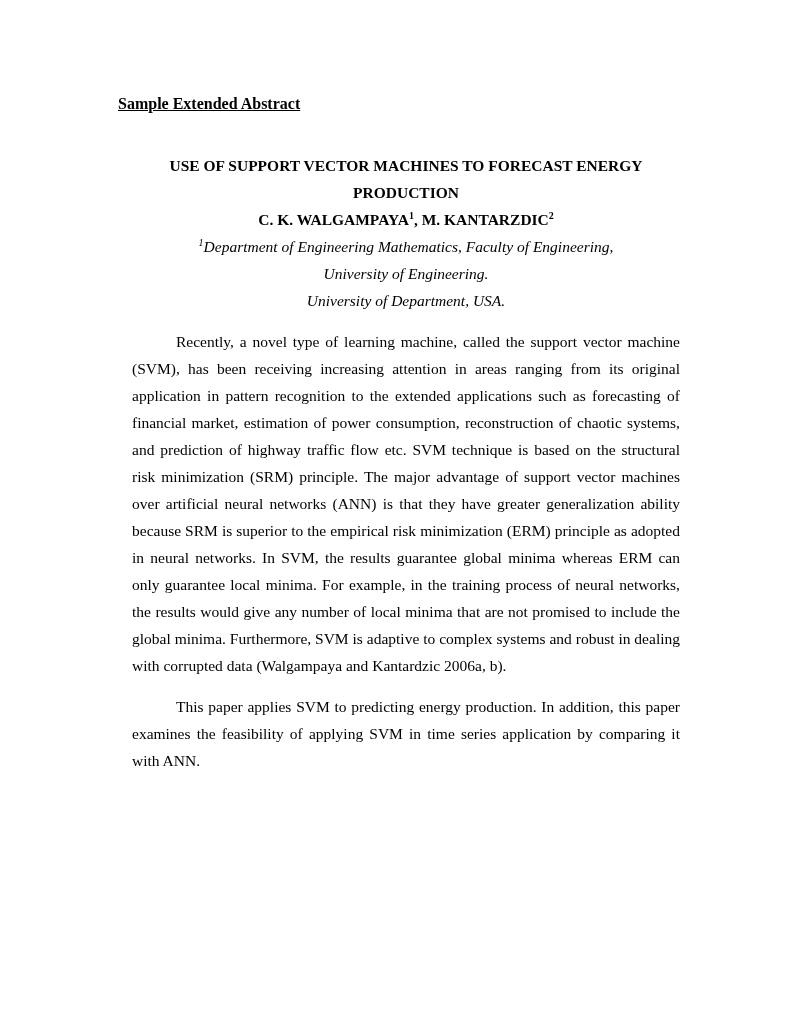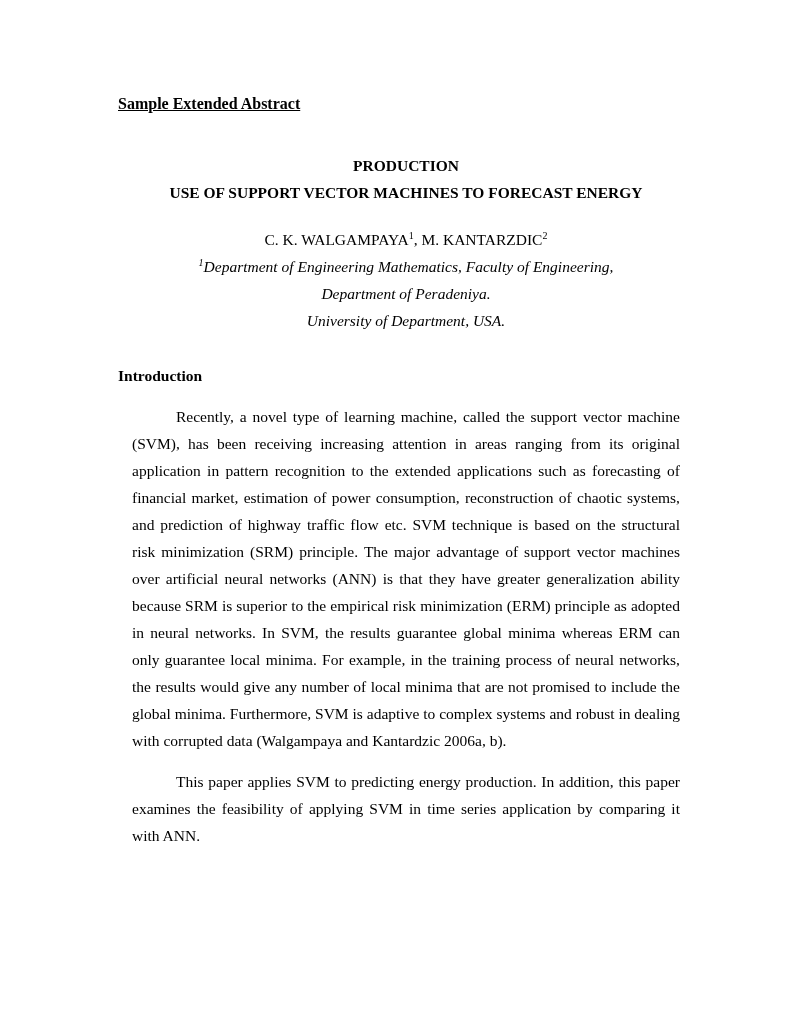--- a/index.html
+++ b/index.html
@@ -27,23 +27,23 @@
     margin: 0;
     line-height: 27px;
   }
   .title-block {
     margin-top: 35px;
     text-align: center;
     font-weight: bold;
     line-height: 27px;
   }
   .authors-line {
-    margin-top: 20px;
     text-align: center;
     line-height: 27px;
+    font-weight: bold;
   }
   .affiliations-block {
     text-align: center;
     font-style: italic;
     line-height: 27px;
   }
   .section-heading {
     margin: 28px 0 0 0;
     font-size: 15.5px;
     font-weight: bold;
@@ -62,31 +62,30 @@
   }
 </style>
 </head>
 <body>
 
 <div class="page">
 
   <h1 class="doc-heading">Sample Extended Abstract</h1>
 
   <div class="title-block">
+    <div>USE OF SUPPORT VECTOR MACHINES TO FORECAST ENERGY</div>
     <div>PRODUCTION</div>
-    <div>USE OF SUPPORT VECTOR MACHINES TO FORECAST ENERGY</div>
   </div>
 
   <div class="authors-line"><span>C. K. WALGAMPAYA</span><sup>1</sup><span>, </span><span>M. KANTARZDIC</span><sup>2</sup></div>
 
   <div class="affiliations-block">
     <div><sup>1</sup><span>Department of Engineering Mathematics, Faculty of Engineering,</span></div>
-    <div>Department of Peradeniya.</div>
+    <div>University of Engineering.</div>
     <div>University of Department, USA.</div>
   </div>
 
-  <h2 class="section-heading">Introduction</h2>
 
   <p class="body-para">Recently, a novel type of learning machine, called the support vector machine (SVM), has been receiving increasing attention in areas ranging from its original application in pattern recognition to the extended applications such as forecasting of financial market, estimation of power consumption, reconstruction of chaotic systems, and prediction of highway traffic flow etc. SVM technique is based on the structural risk minimization (SRM) principle. The major advantage of support vector machines over artificial neural networks (ANN) is that they have greater generalization ability because SRM is superior to the empirical risk minimization (ERM) principle as adopted in neural networks. In SVM, the results guarantee global minima whereas ERM can only guarantee local minima. For example, in the training process of neural networks, the results would give any number of local minima that are not promised to include the global minima. Furthermore, SVM is adaptive to complex systems and robust in dealing with corrupted data (Walgampaya and Kantardzic 2006a, b).</p>
 
   <p class="body-para">This paper applies SVM to predicting energy production. In addition, this paper examines the feasibility of applying SVM in time series application by comparing it with ANN.</p>
 
 </div>
 
 </body></html>

